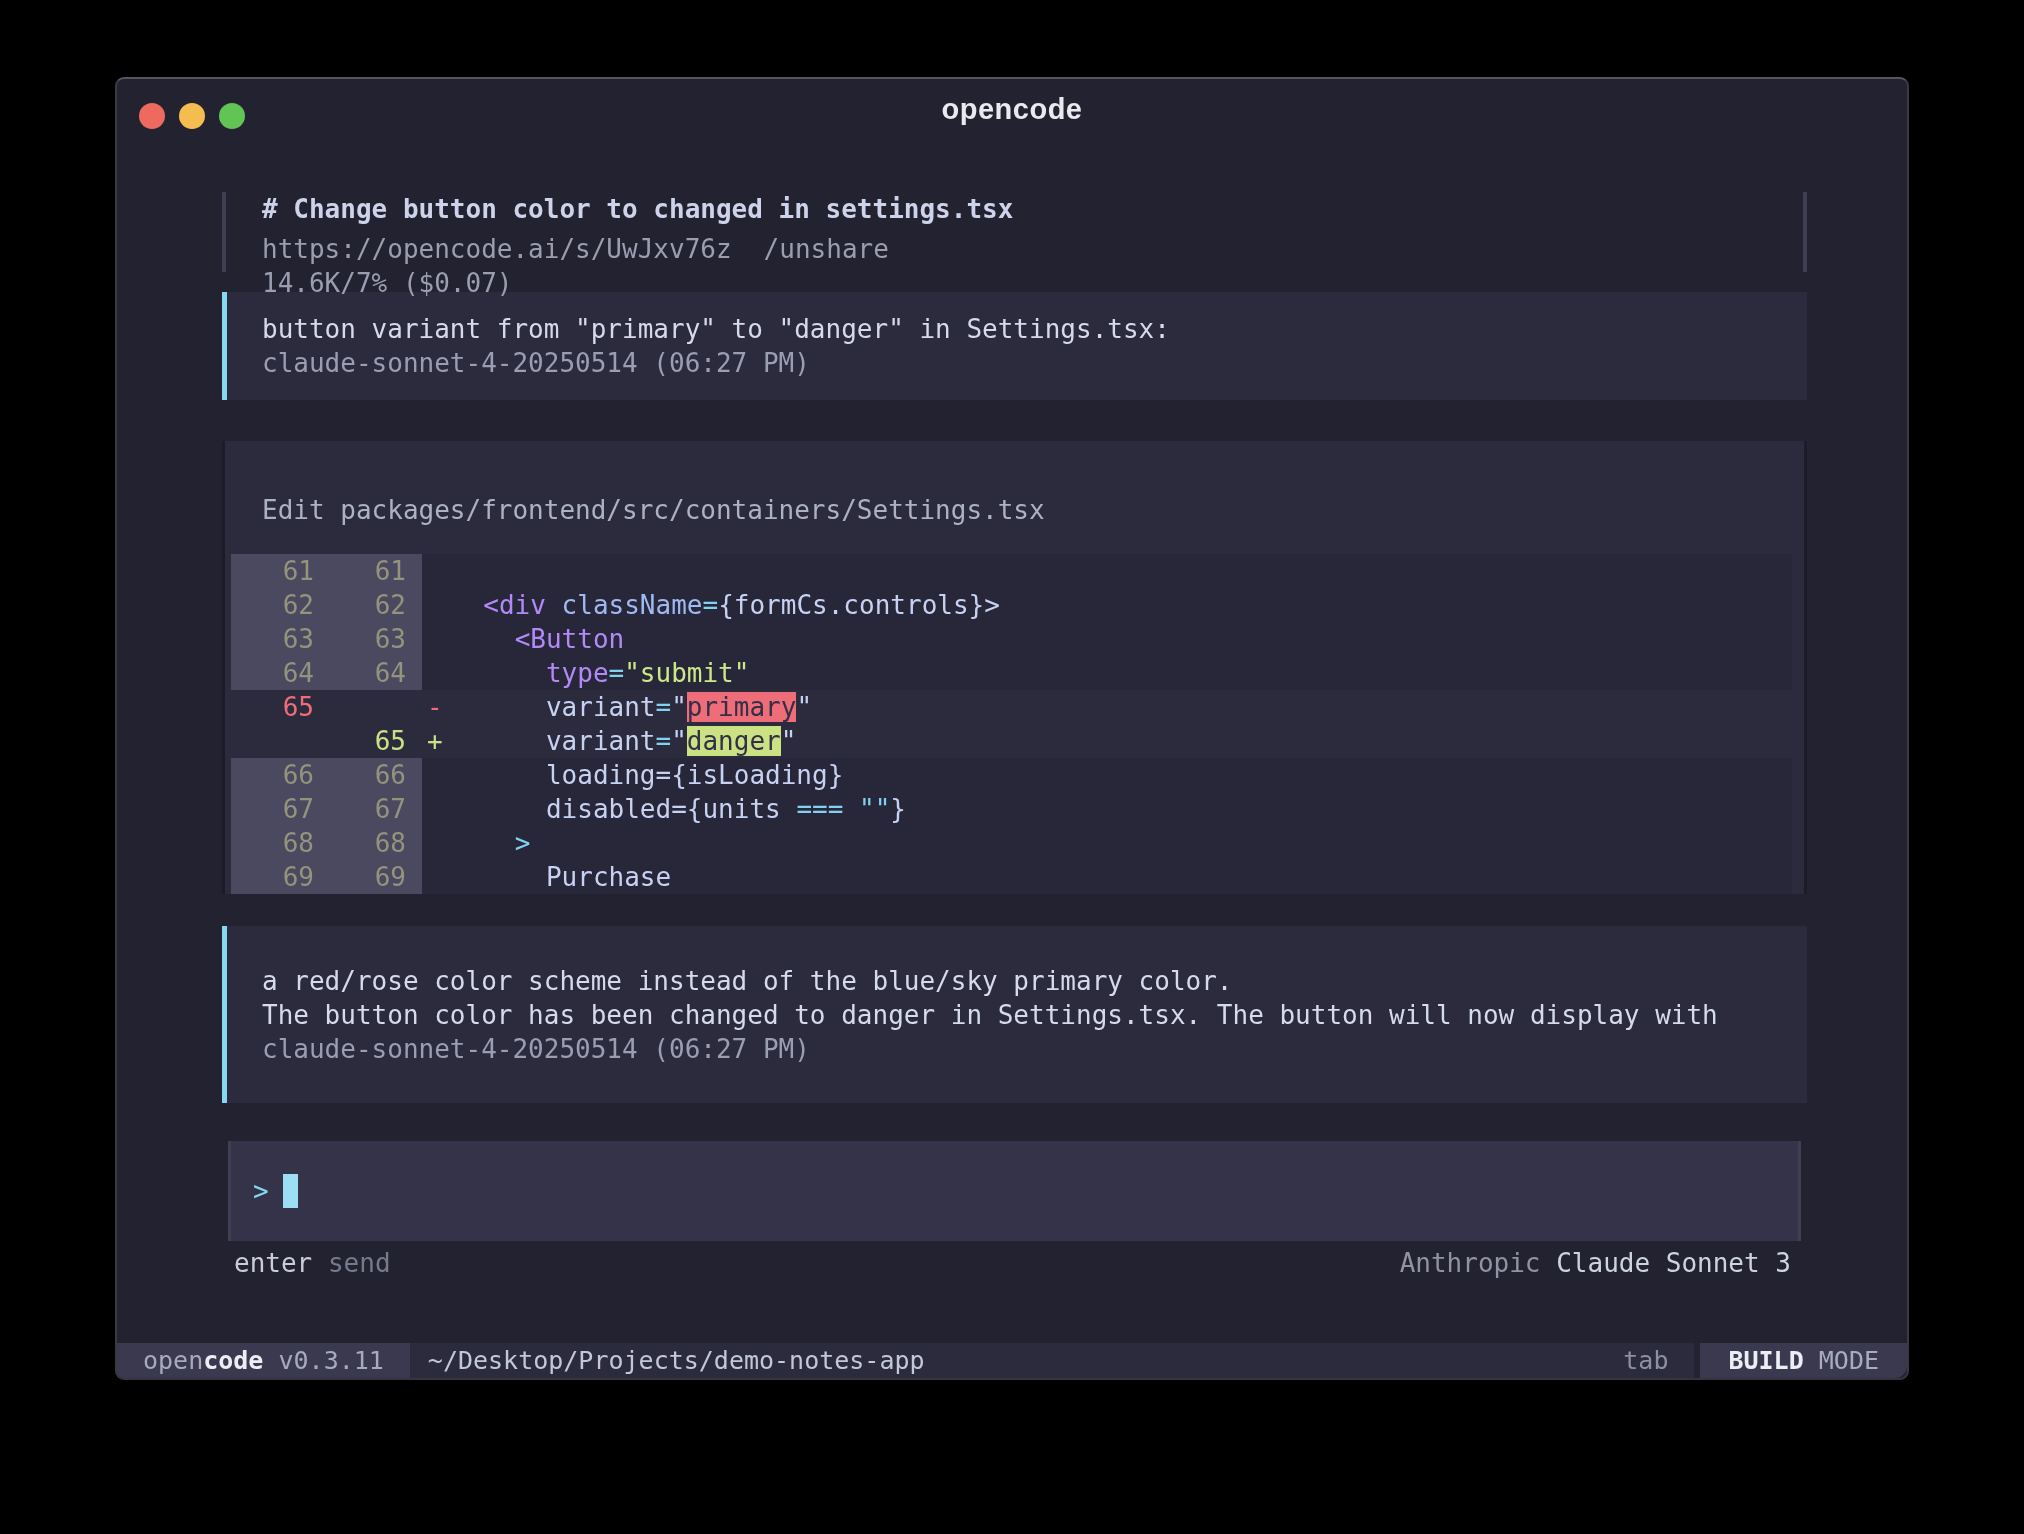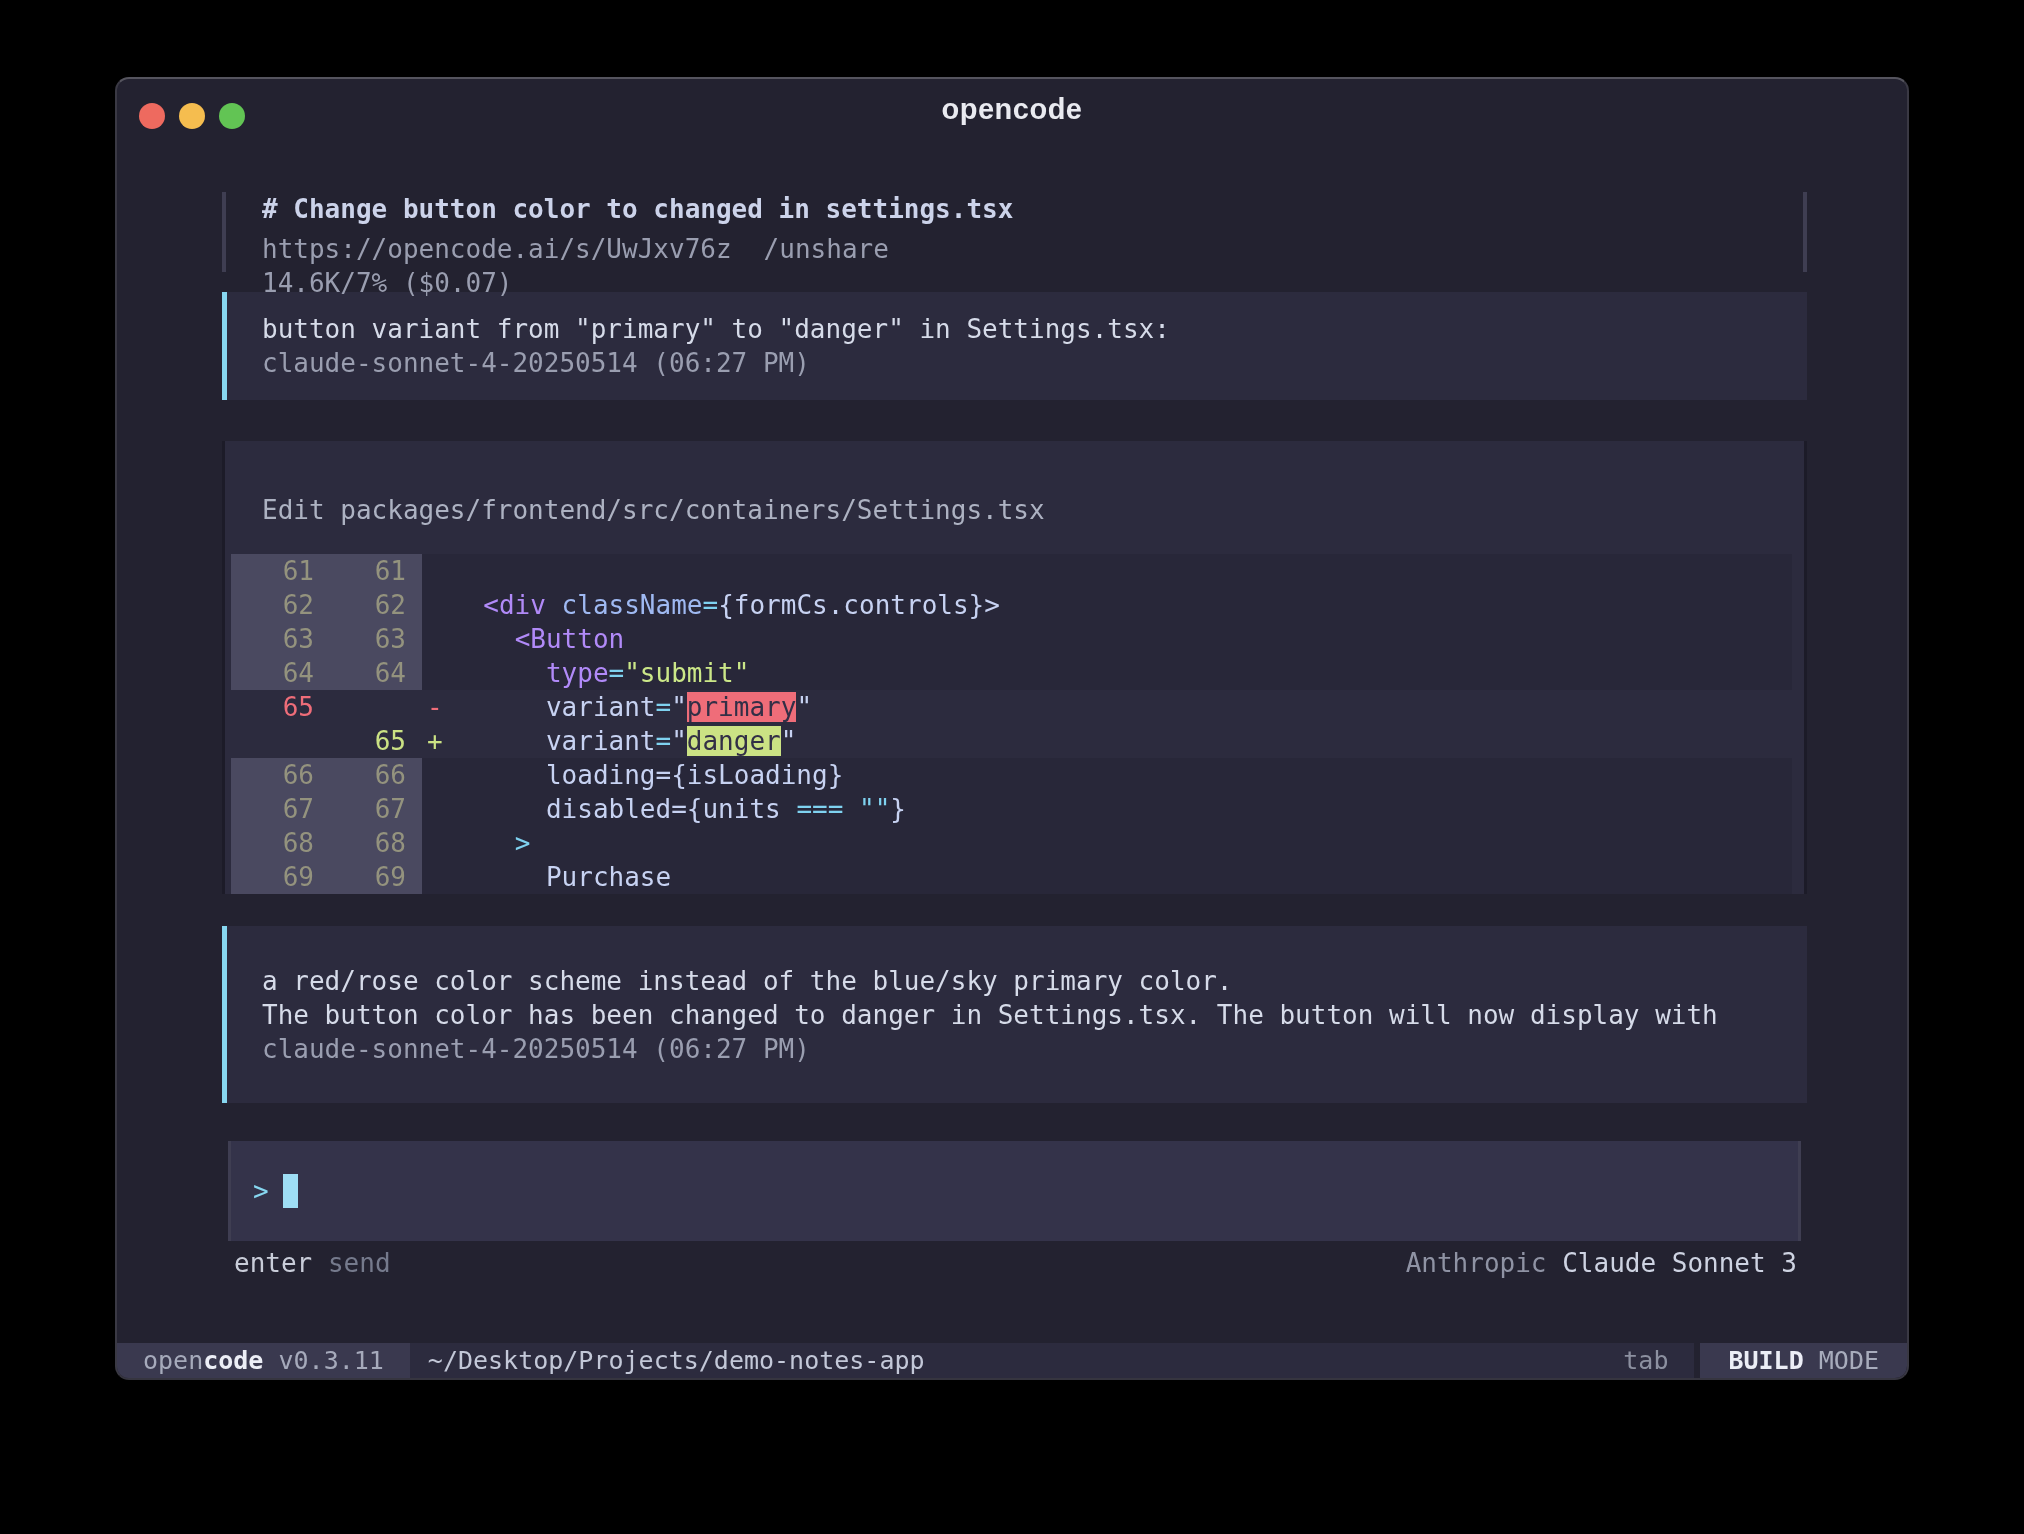--- a/index.html
+++ b/index.html
@@ -1,21 +1,21 @@
 <!DOCTYPE html>
 <html style="--window_bg: #232230; --block_bg: #2c2b3e; --code_row_bg: #282739; --gutter_bg: #4a4960; --bar_muted: #3f3e52; --accent: #87d7f0; --text: #d6dbe9; --muted: #9a9eb0; --faint: #757a8c; --purple: #b18af8; --blue: #9fb9f2; --pale: #c7d2f2; --cyan: #7fd2f0; --green: #cbe788; --red: #ef6d79; --add_green: #cbe284; --dark_on_hl: #322f46; --linenum: #94937e; --chip_bg: #3a394f; --statusbar_bg: #2c2b3e; --white: #eceef6; --title_text: #e9eaf0; --traffic_red: #ee6a5f; --traffic_yellow: #f5bd4f; --traffic_green: #62c454;"><head>
 <meta charset="utf-8">
 <style>
   * { margin:0; padding:0; box-sizing:border-box; }
   html,body { width:2024px; height:1534px; background:#000; overflow:hidden; }
   body { font-family:"DejaVu Sans Mono","Liberation Mono",monospace; }
 
   .window {
     position:absolute; left:115px; top:77px; width:1794px; height:1303px;
-    background:var(--window_bg); border-radius:14px;
+    background:var(--window_bg); border-radius:9px;
     border:2px solid #55545e; border-bottom-color:#36353f;
     border-left-color:#3a3944; border-right-color:#3a3944;
     overflow:hidden;
   }
 
   
   .titlebar { position:relative; height:56px; }
   .lights { position:absolute; left:22px; top:24px; display:flex; gap:14px; }
   .light { width:26px; height:26px; border-radius:50%; }
   .light.red { background:var(--traffic_red); }
@@ -69,21 +69,21 @@
   .seg-delWord { background:var(--red); color:var(--dark_on_hl); }
   .seg-addWord { background:var(--add_green); color:var(--dark_on_hl); }
 
   
   .inputbox { margin:38px 6px 0 6px; height:100px; background:#34334a;
     border-left:3px solid var(--bar_muted); border-right:3px solid var(--bar_muted);
     display:flex; align-items:center; padding-left:22px; cursor:text; }
   .prompt { color:var(--accent); font-size:26px; }
   .cursor { display:inline-block; width:15px; height:34px; background:#9edef5; margin-left:14px; vertical-align:middle; }
 
-  .hintrow { margin:5px 10px 0 12px; height:34px; display:flex; justify-content:space-between;align-items:center; }
+  .hintrow { margin:5px 16px 0 12px; height:34px; display:flex; justify-content:space-between;align-items:center; }
   .hint-left .k { color:#c9cdd9; } .hint-left .v { color:var(--faint); }
   .hint-right .p { color:#8f93a4; } .hint-right .m { color:#ced3e2; }
 
   
   .statusbar { position:absolute; left:0; right:0; bottom:0; height:35px; display:flex;
     font-size:25px; line-height:35px; }
   .sb-left { flex:1; background:var(--statusbar_bg); border-radius:0 0 0 12px; display:flex; }
   .sb-chip { background:var(--chip_bg); padding:0 26px; color:#a6aabb; }
   .sb-chip .b { font-weight:bold; color:var(--white); }
   .sb-path { color:#c3c8d8; margin-left:18px; }

